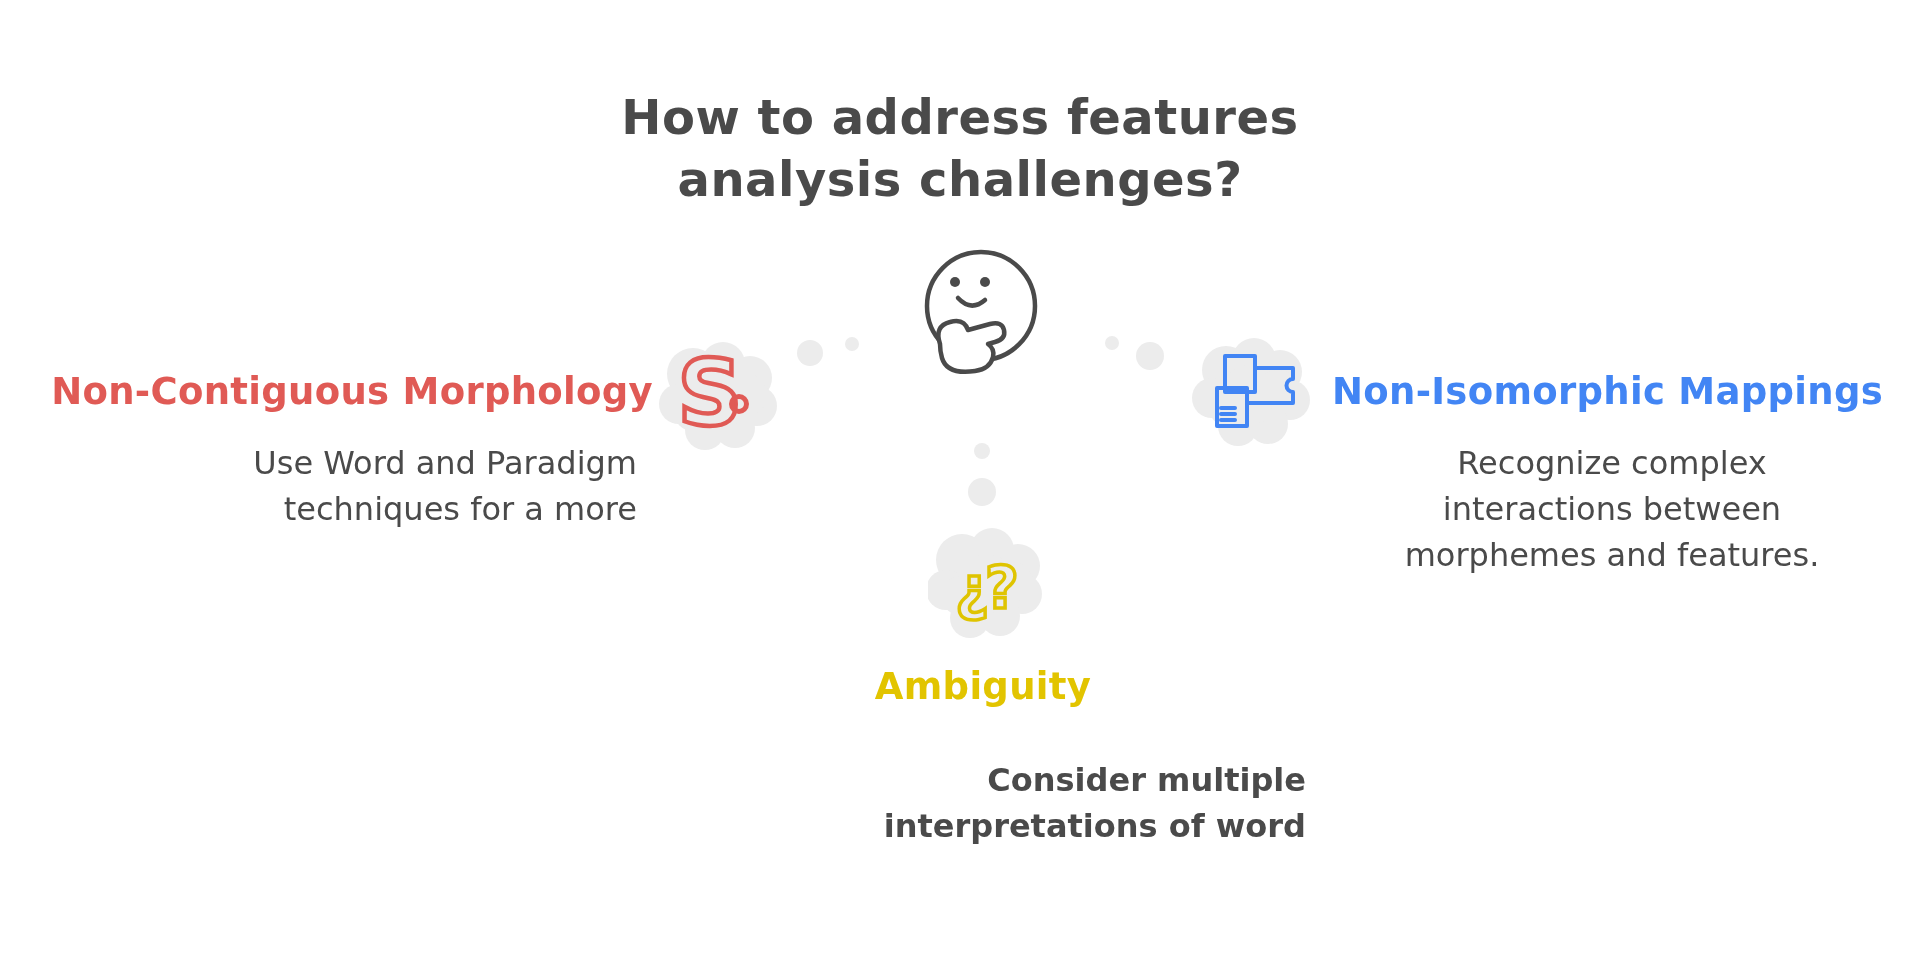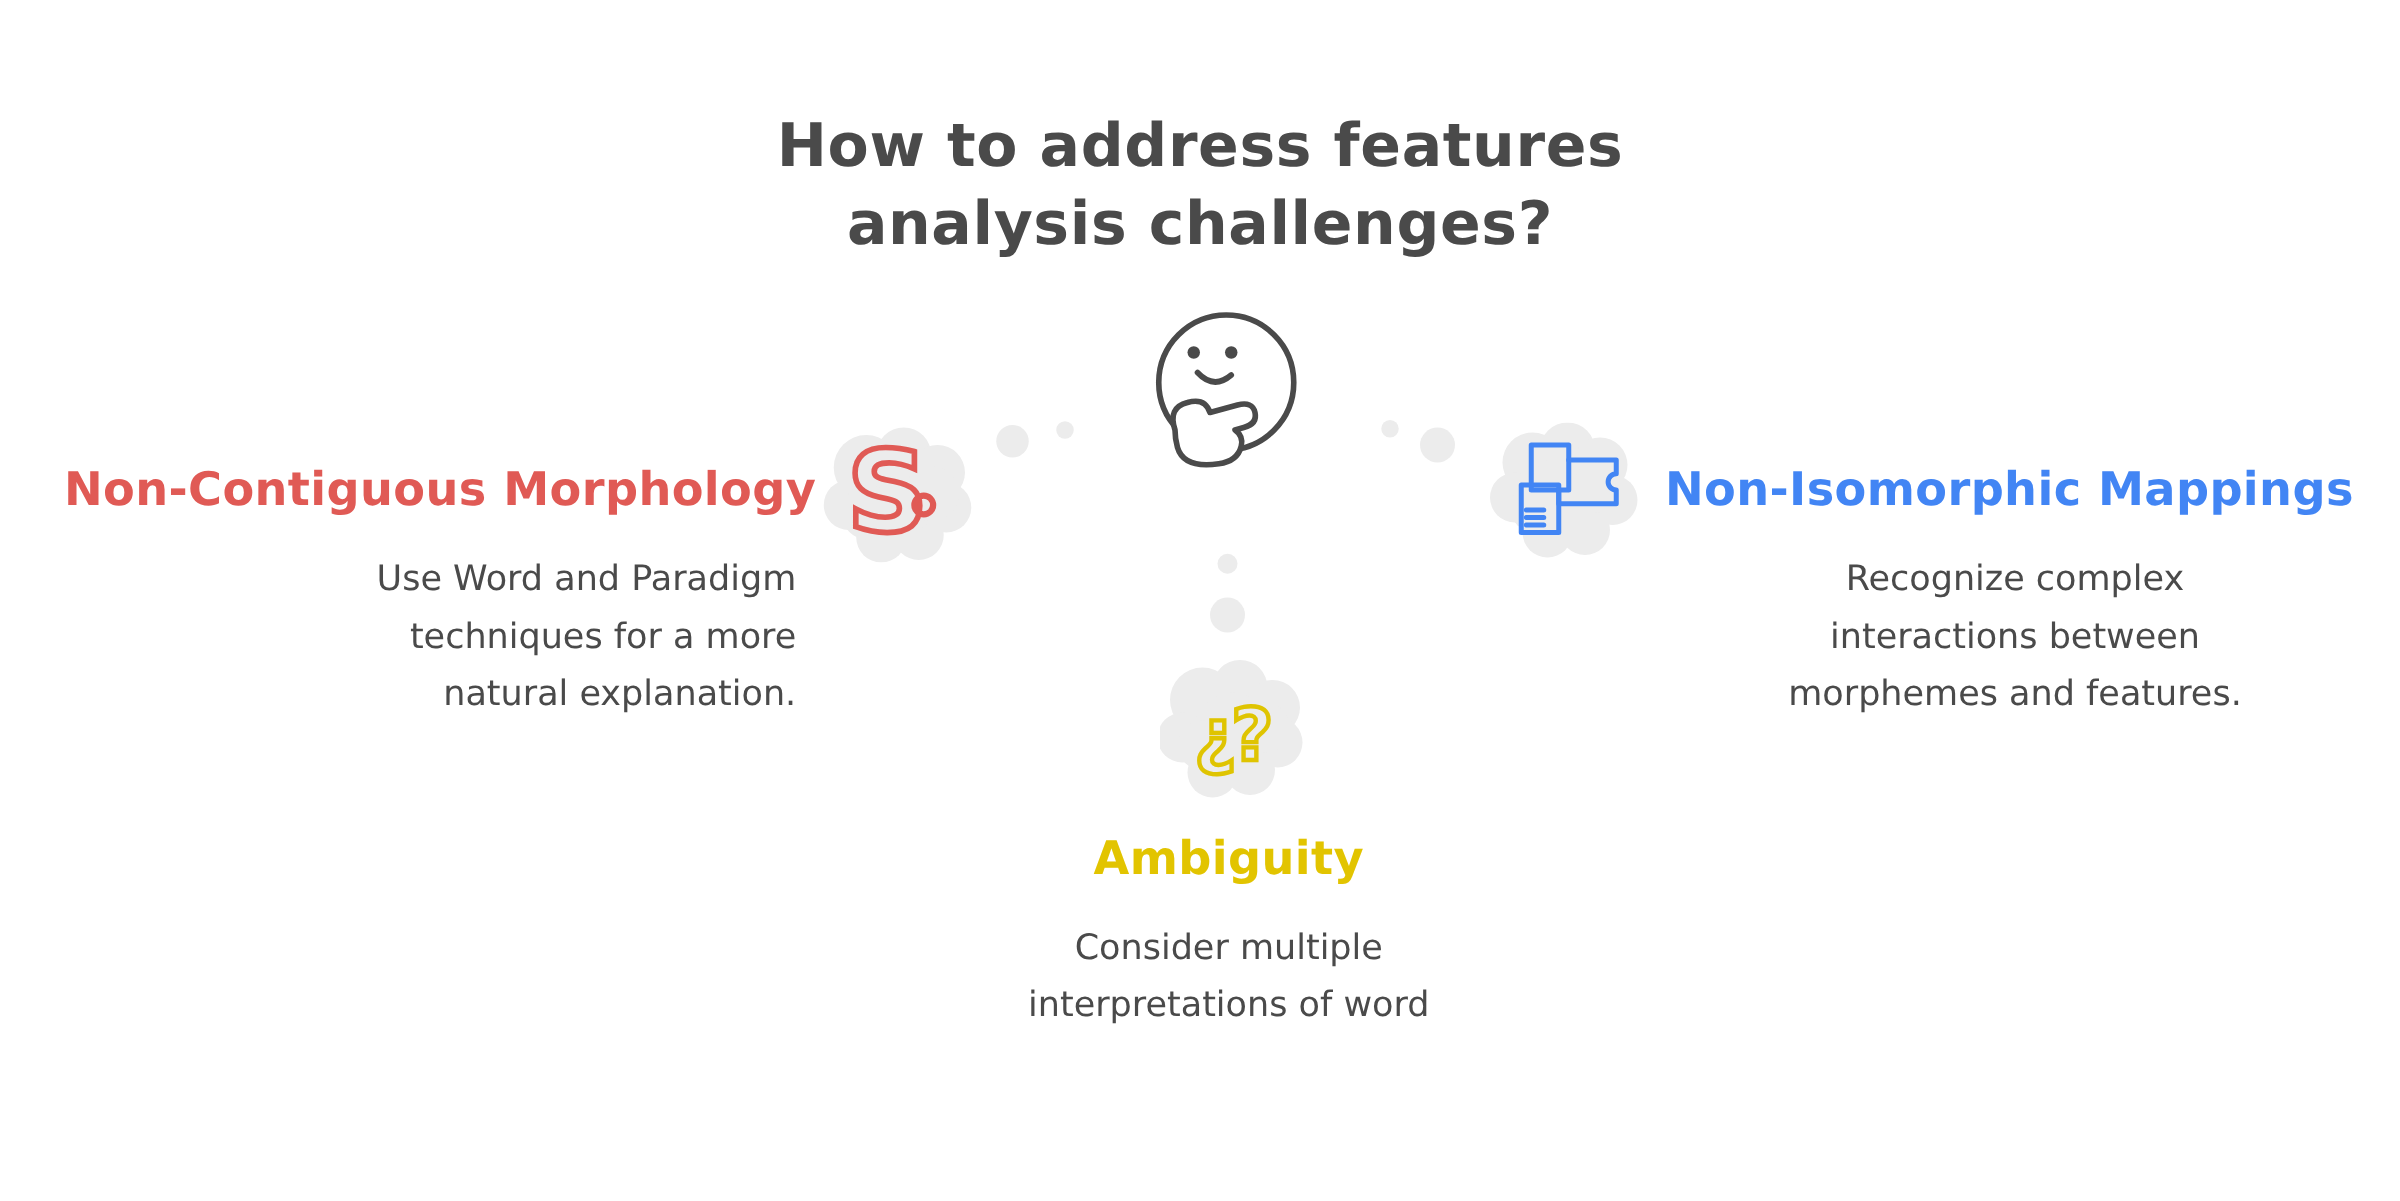--- a/index.html
+++ b/index.html
@@ -24,30 +24,30 @@
     color: #4A4A4A;
   }
   .heading {
     position: absolute;
     font-size: 37px;
     font-weight: 700;
     letter-spacing: 0.3px;
   }
   .bodytext {
     position: absolute;
-    font-size: 28px;
+    font-size: 32px;
     line-height: 46px;
     color: #4A4A4A;
   }
   .heading-left  { left: 0;     top: 370px; width: 637px;  text-align: right; color: #E05A55; margin-left: 16px; }
   .body-left     { left: 0;     top: 440px; width: 637px;  text-align: right; }
   .heading-right { left: 1332px; top: 370px; width: 560px; text-align: left;  color: #4285F4; }
   .body-right    { left: 1332px; top: 440px; width: 560px; text-align: center; }
   .heading-bottom{ left: 660px; top: 665px; width: 646px;  text-align: center; color: #E2C400; }
-  .body-bottom   { left: 660px; top: 735px; width: 646px;  text-align: center; }
+  .body-bottom   { left: 660px; top: 757px; width: 646px;  text-align: right; font-weight: bold; }
   .dot {
     position: absolute;
     background: #ECECEC;
     border-radius: 50%;
   }
   .cloud-svg, .face-svg { position: absolute; }
 </style>
 </head>
 <body>
 
@@ -134,21 +134,20 @@
         <circle cx="34" cy="70" r="20"></circle>
       <circle cx="84" cy="56" r="20"></circle>
     </g>
     <text x="57" y="82" text-anchor="middle" font-family="DejaVu Sans, sans-serif" font-size="58" font-weight="bold" letter-spacing="-4" fill="none" stroke="#DFC401" stroke-width="3.5">¿?</text>
   </svg>
 
   <div class="heading heading-left">Non-Contiguous Morphology</div>
   <div class="bodytext body-left">
     <div>Use Word and Paradigm</div>
     <div>techniques for a more</div>
-    <div>natural explanation.</div>
   </div>
 
   <div class="heading heading-right">Non-Isomorphic Mappings</div>
   <div class="bodytext body-right">
     <div>Recognize complex</div>
     <div>interactions between</div>
     <div>morphemes and features.</div>
   </div>
 
   <div class="heading heading-bottom">Ambiguity</div>

